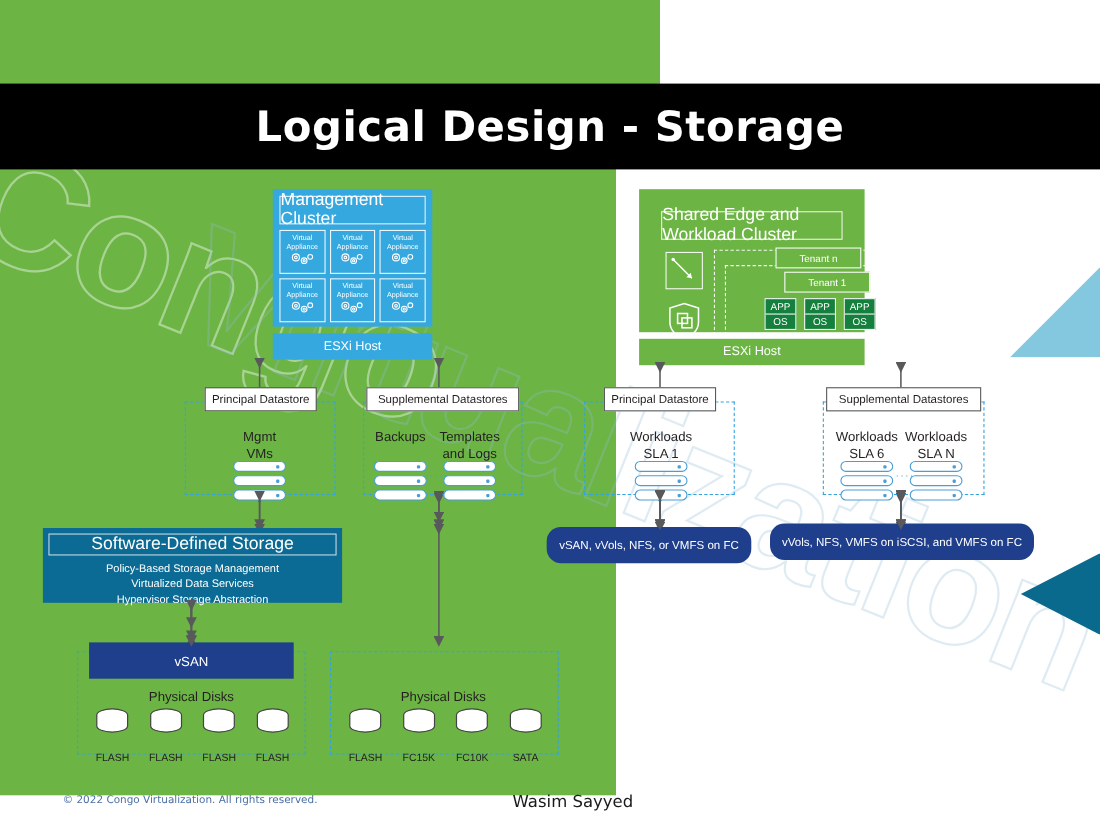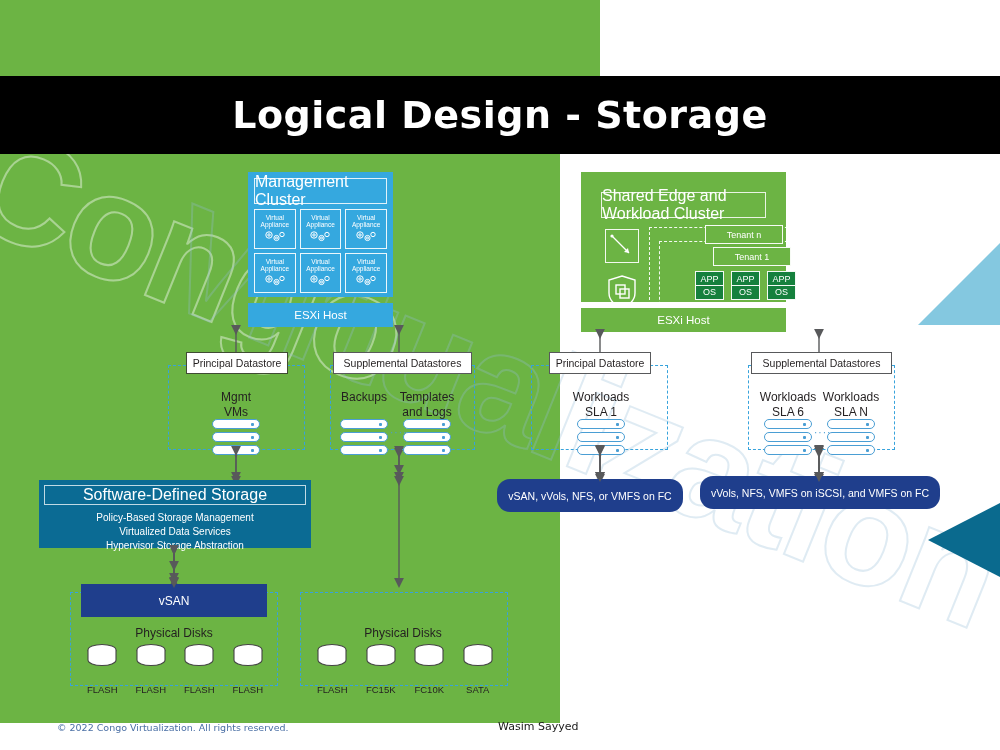--- a/index.html
+++ b/index.html
@@ -194,23 +194,22 @@
   .cyl-row{position:absolute;display:flex;}
   .cyl-item{display:flex;flex-direction:column;align-items:center;}
   .cyl-cap{font-size:9.5px;color:#231F20;margin-top:15px;}
 
   
   .footer-copy{
     position:absolute;left:57px;top:722px;font-size:9.5px;color:#4A6FA5;
     font-family:"DejaVu Sans",sans-serif;
   }
   .footer-author{
-    position:absolute;left:466px;top:720px;font-size:11px;color:#1A1A1A;
+    position:absolute;left:466px;top:720px;font-size:15px;color:#1A1A1A;
     font-family:"DejaVu Sans",sans-serif;
-    margin-left:32px;
   }
 </style>
 </head>
 <body>
 
 <div class="slide">
 
   <div class="bg-green-top"></div>
   <div class="bg-green-tri"></div>
   <div class="watermark">Congo</div>

